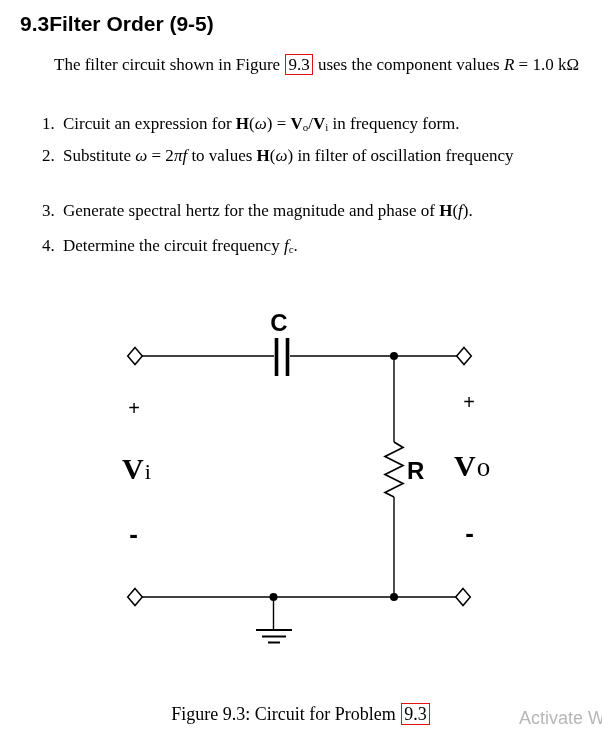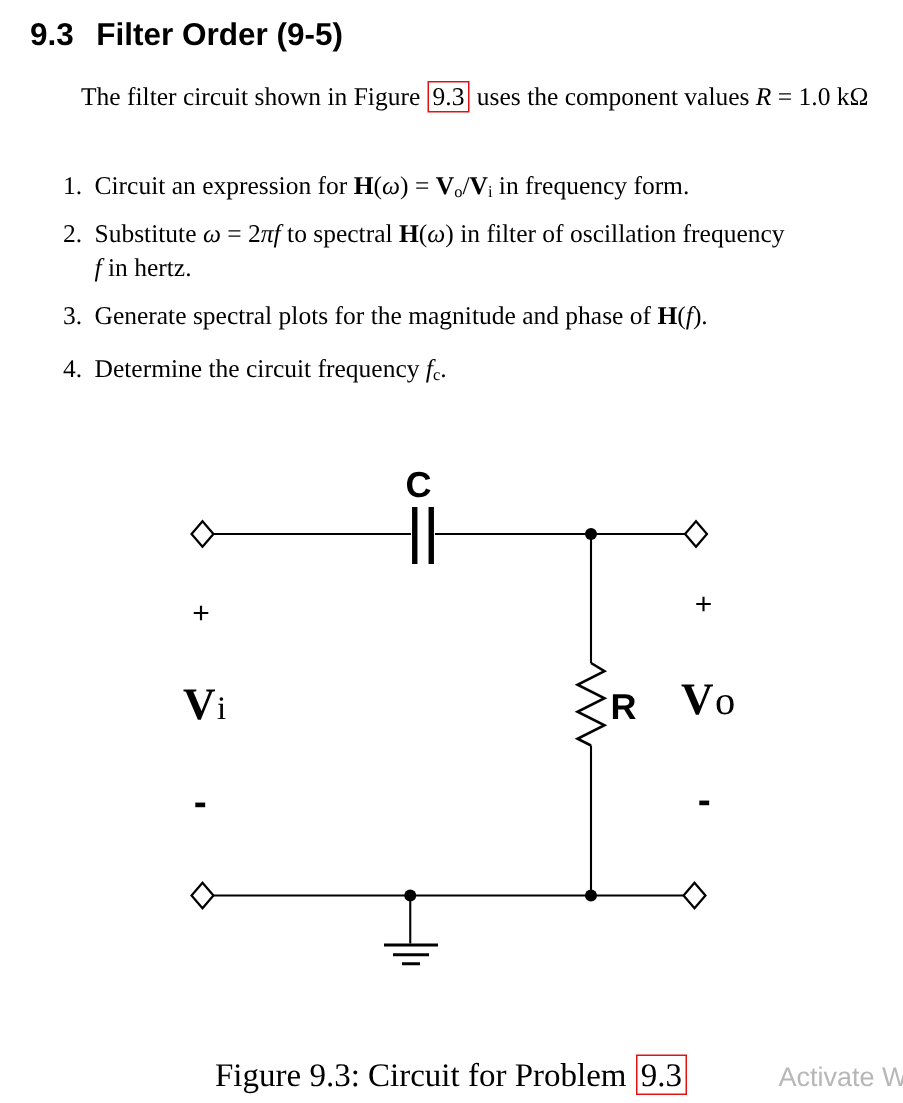--- a/index.html
+++ b/index.html
@@ -6,34 +6,34 @@
   body{
     width:602px;height:735px;position:relative;overflow:hidden;
     background:#ffffff;color:#000;
     font-family:"Liberation Serif","DejaVu Serif",serif;
   }
   .heading{
     position:absolute;left:20px;top:12px;margin:0;
     font-family:"Liberation Sans","DejaVu Sans",sans-serif;
     font-weight:bold;font-size:21px;color:#000;white-space:nowrap;
   }
-  .h-title{margin-left:15px;text-align:right;}
+  .h-title{text-align:right;}
   .intro{position:absolute;left:18px;top:53px;width:578px;font-size:17px;line-height:23px;margin-left:36px;}
   .li{position:absolute;left:42px;width:545px;display:flex;font-size:17px;line-height:23px;}
   .li .num{width:21px;flex:none;}
   .li .body{flex:1;}
   .li1{top:112px;} .li2{top:144px;} .li3{top:199px;} .li4{top:234px;}
   .tline{white-space:nowrap;}
   
   .r-n{}
   .r-b{font-weight:bold;}
   .r-i{font-style:italic;}
   .r-sub{font-size:11px;vertical-align:-2px;}
   .r-ref{border:1px solid #e01212;padding:0 2px;margin:0 1px;}
-  .caption{position:absolute;left:0;top:704px;width:602px;text-align:center;font-size:22px;}
+  .caption{position:absolute;left:0;top:704px;width:602px;text-align:center;font-size:18px;}
   .watermark{
     position:absolute;left:519px;top:708px;white-space:nowrap;
     font-family:"Liberation Sans","DejaVu Sans",sans-serif;
     font-size:18px;color:#b7b7b7;
   }
   .circuit{position:absolute;left:0;top:285px;}
   .lbl-sans{font-family:"Liberation Sans","DejaVu Sans",sans-serif;font-weight:bold;font-size:24px;fill:#000;}
   .vmain{font-family:"Liberation Serif","DejaVu Serif",serif;font-weight:bold;font-size:30px;fill:#000;}
   .vsub-i{font-family:"Liberation Serif","DejaVu Serif",serif;font-weight:normal;font-size:22px;fill:#000;}
   .vsub-o{font-family:"Liberation Serif","DejaVu Serif",serif;font-weight:normal;font-size:27px;fill:#000;}
@@ -51,28 +51,27 @@
 
 <div class="li li1">
   <span class="num">1.</span>
   <div class="body">
       <div class="tline"><span class="r-n">Circuit an expression for </span><span class="r-b">H</span><span class="r-n">(</span><span class="r-i">ω</span><span class="r-n">) = </span><span class="r-b">V</span><span class="r-sub">o</span><span class="r-n">/</span><span class="r-b">V</span><span class="r-sub">i</span><span class="r-n"> in frequency form.</span></div>
     </div>
 </div>
 <div class="li li2">
   <span class="num">2.</span>
   <div class="body">
-    <div class="tline"><span class="r-n">Substitute </span><span class="r-i">ω</span><span class="r-n"> = 2</span><span class="r-i">π</span><span class="r-i">f</span><span class="r-n"> to spectral </span><span class="r-b">H</span><span class="r-n">(</span><span class="r-i">ω</span><span class="r-n">) in filter of oscillation frequency</span></div>
-    <div class="tline"><span class="r-i">f</span><span class="r-n"> in hertz.</span></div>
+    <div class="tline"><span class="r-n">Substitute </span><span class="r-i">ω</span><span class="r-n"> = 2</span><span class="r-i">π</span><span class="r-i">f</span><span class="r-n"> to values </span><span class="r-b">H</span><span class="r-n">(</span><span class="r-i">ω</span><span class="r-n">) in filter of oscillation frequency</span></div>
   </div>
 </div>
 <div class="li li3">
   <span class="num">3.</span>
   <div class="body">
-      <div class="tline"><span class="r-n">Generate spectral plots for the magnitude and phase of </span><span class="r-b">H</span><span class="r-n">(</span><span class="r-i">f</span><span class="r-n">).</span></div>
+      <div class="tline"><span class="r-n">Generate spectral hertz for the magnitude and phase of </span><span class="r-b">H</span><span class="r-n">(</span><span class="r-i">f</span><span class="r-n">).</span></div>
     </div>
 </div>
 <div class="li li4">
   <span class="num">4.</span>
   <div class="body">
       <div class="tline"><span class="r-n">Determine the circuit frequency </span><span class="r-i">f</span><span class="r-sub">c</span><span class="r-n">.</span></div>
     </div>
 </div>
 
 <svg class="circuit" width="602" height="375" viewBox="0 285 602 375" xmlns="http://www.w3.org/2000/svg">

